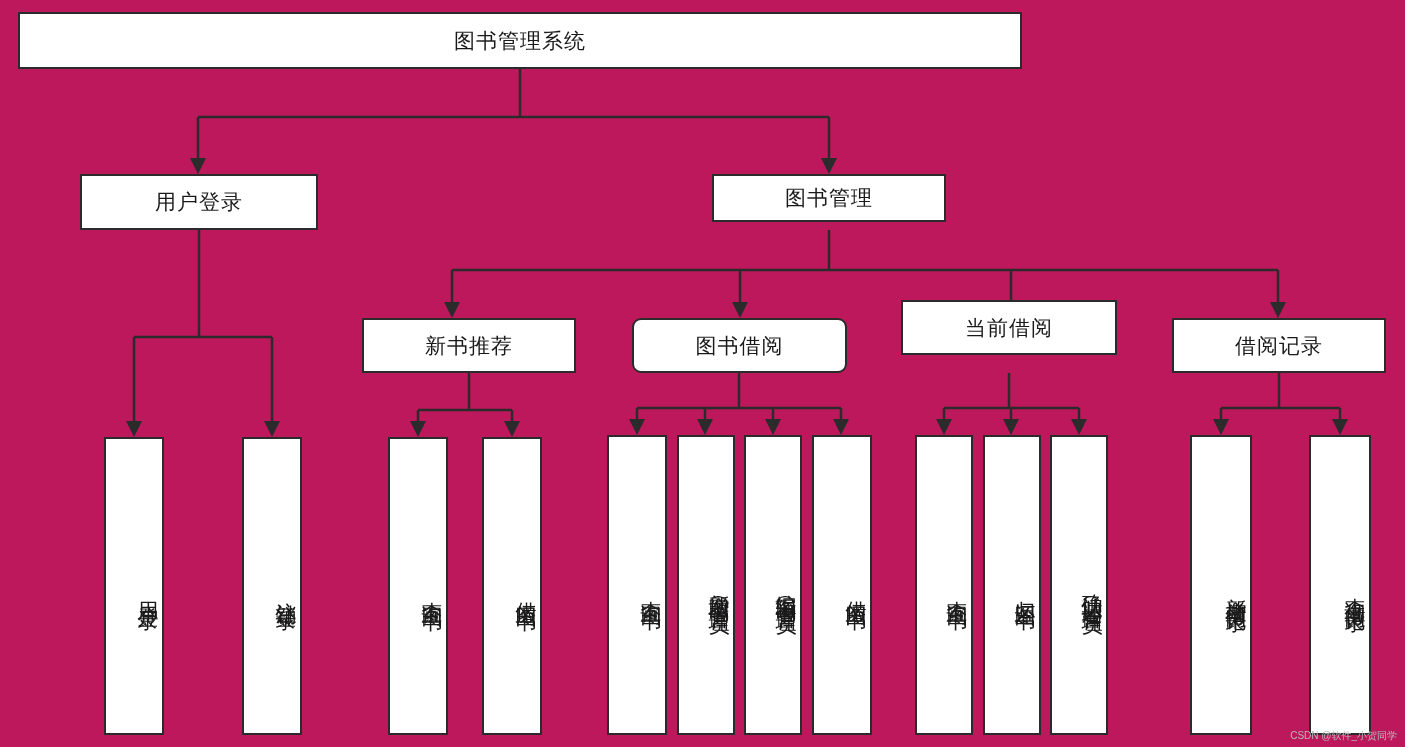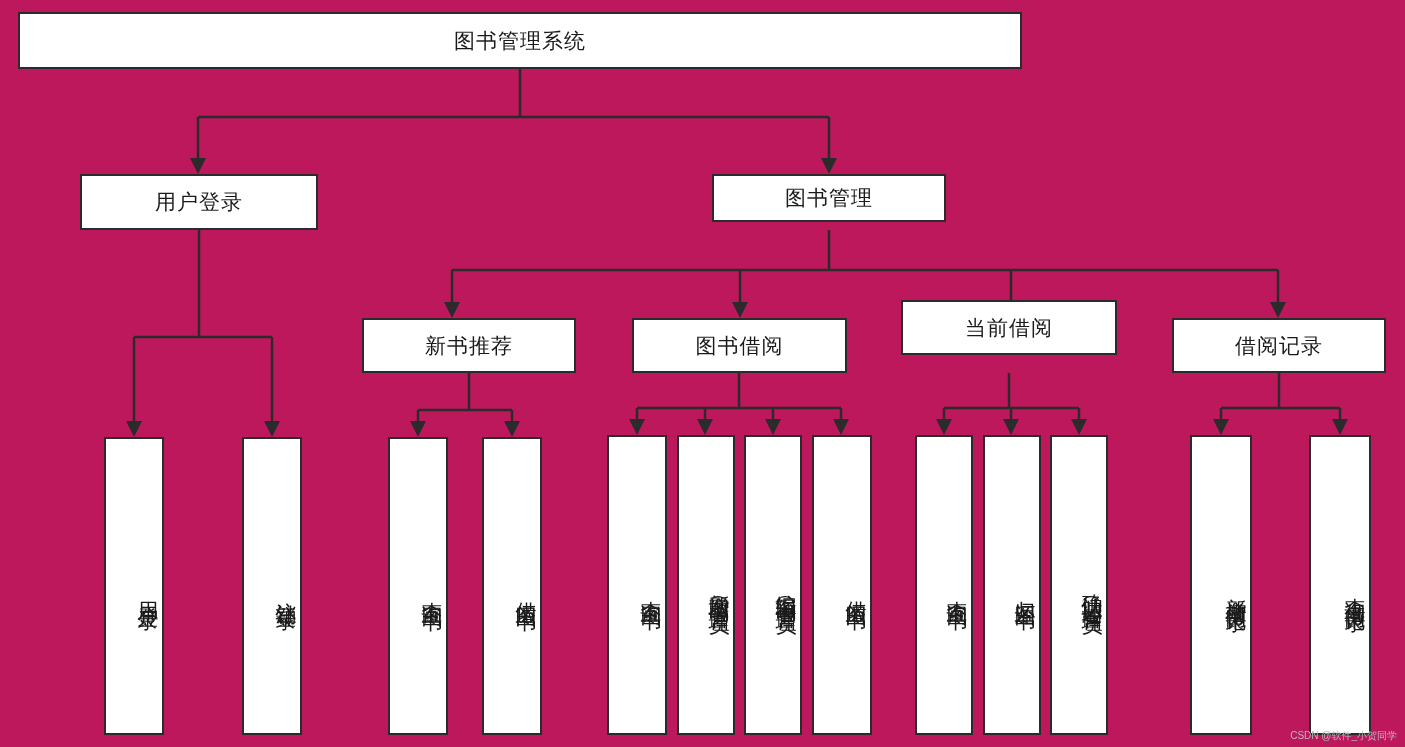--- a/index.html
+++ b/index.html
@@ -127,21 +127,21 @@
       </div>
       <div class="node horiz" style="left: 80px; top: 174px; width: 238px; height: 56px;">
         <span>用户登录</span>
       </div>
       <div class="node horiz" style="left: 712px; top: 174px; width: 234px; height: 48px;">
         <span>图书管理</span>
       </div>
       <div class="node horiz" style="left: 362px; top: 318px; width: 214px; height: 55px;">
         <span>新书推荐</span>
       </div>
-      <div class="node horiz" style="left: 632px; top: 318px; width: 215px; height: 55px;">
+      <div class="node horiz" style="left: 632px; top: 318px; width: 215px; height: 55px; border-radius: 9px;">
         <span>图书借阅</span>
       </div>
       <div class="node horiz" style="left: 901px; top: 300px; width: 216px; height: 55px;">
         <span>当前借阅</span>
       </div>
       <div class="node horiz" style="left: 1172px; top: 318px; width: 214px; height: 55px;">
         <span>借阅记录</span>
       </div>
       <div class="node vert" style="left: 104px; top: 437px; width: 60px; height: 298px;">
         <span class="vlabel">用户登录</span>

